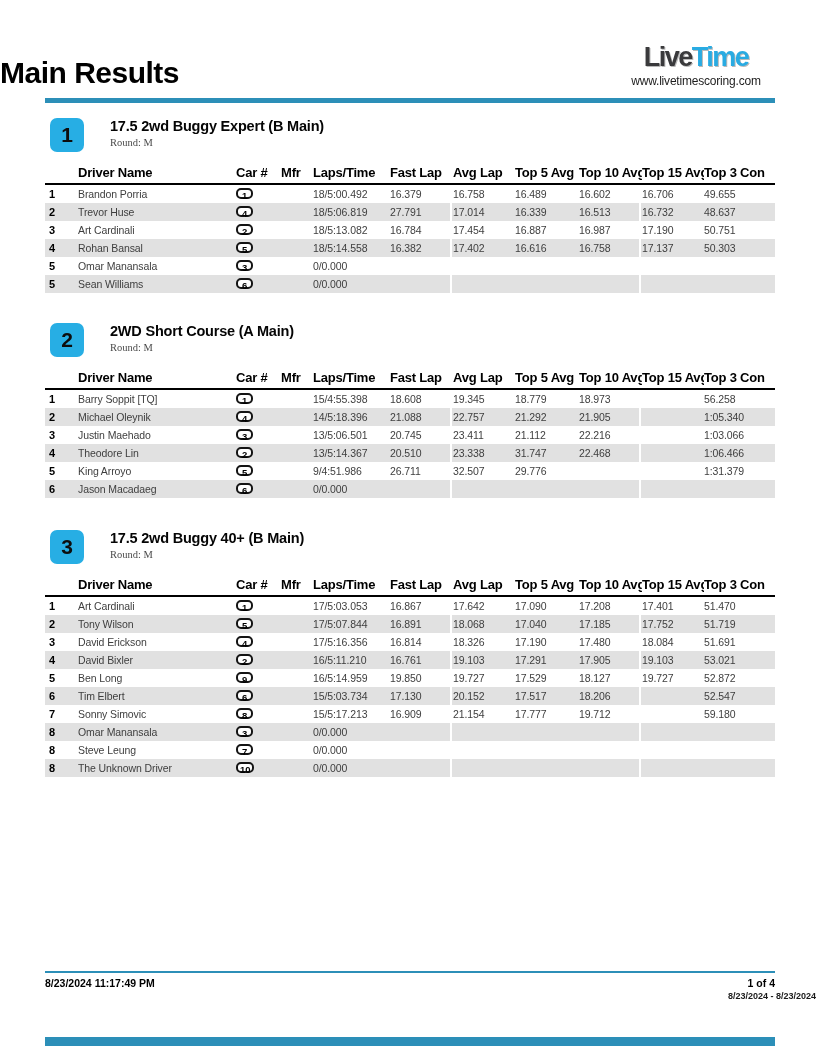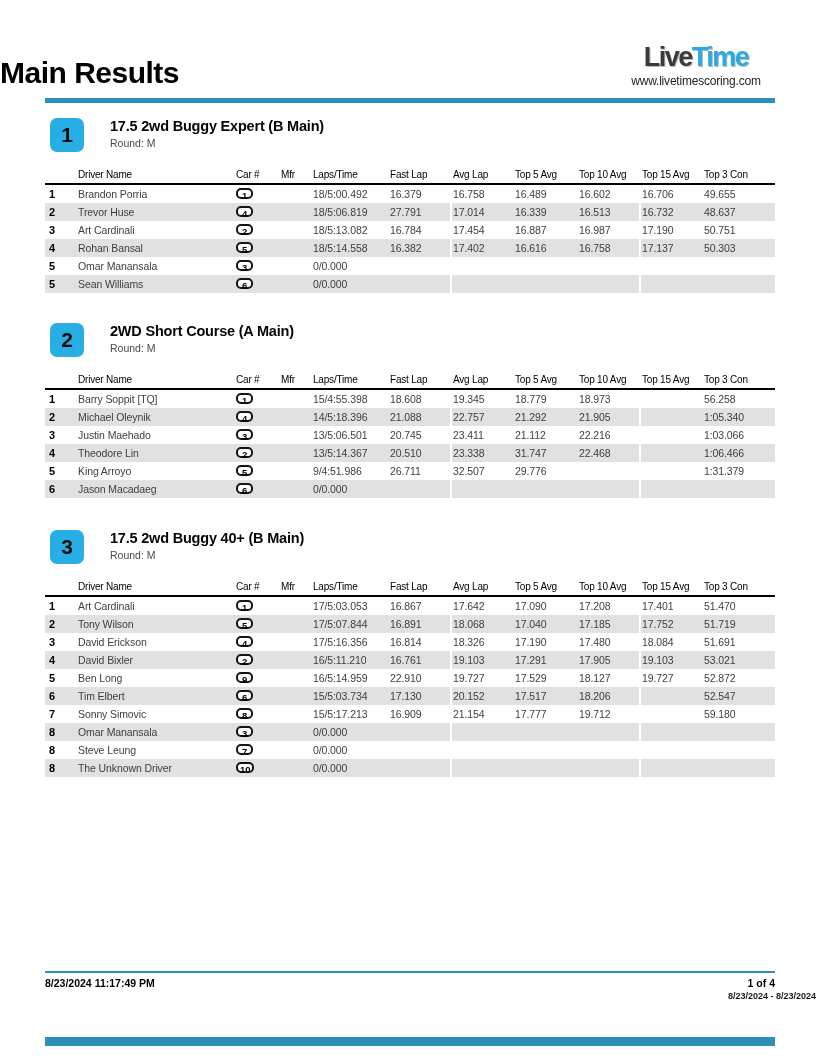--- a/index.html
+++ b/index.html
@@ -27,24 +27,24 @@
   .sections{position:absolute; top:103px; left:45px; width:730px;}
   .result-section{margin-top:30px;}
   .result-section:first-child{margin-top:15px;}
   .result-section:last-child{margin-top:32px;}
   .sec-head{display:flex; gap:12px; height:48px;}
   .badge{width:34px; height:34px; margin-left:5px; background:var(--badge); border-radius:7px;
          display:flex; align-items:center; justify-content:center;
          font-size:21px; font-weight:bold; color:#0d0d0d; flex:0 0 auto;}
   .sec-titles{padding-top:0;margin-left:14px;}
   .sec-title{font-size:14.5px; font-weight:bold; color:#050505; letter-spacing:-0.2px;}
-  .sec-round{font-size:10.5px; color:#4a4a4a; margin-top:3px;}
+  .sec-round{font-size:10.5px; color:#4a4a4a; margin-top:3px;font-family:Liberation Serif, serif;}
 
   .thead{display:grid; grid-template-columns:var(--cols); height:19px; align-items:end;
-         border-bottom:2px solid #000; font-size:10px; font-weight:normal; color:#000; letter-spacing:-0.2px;}
+         border-bottom:2px solid #000; font-size:13px; font-weight:bold; color:#000; letter-spacing:-0.2px;}
   .thead .c{padding-bottom:3px; white-space:nowrap;}
   .trow{display:grid; grid-template-columns:var(--cols); height:18px; align-items:center;
         font-size:10.5px; color:#3e3e3e; letter-spacing:-0.1px;}
   .trow:nth-child(even){
     background:linear-gradient(90deg,
       var(--band) 0px, var(--band) 405px,
       #ffffff 405px, #ffffff 407px,
       var(--band) 407px, var(--band) 594px,
       #ffffff 594px, #ffffff 596px,
       var(--band) 596px, var(--band) 100%);
@@ -378,21 +378,21 @@
     <div class="c">19.103</div>
     <div class="c">53.021</div>
   </div>
 
   <div class="trow">
     <div class="c pos">5</div>
     <div class="c drv">Ben Long</div>
     <div class="c car"><span class="chip">9</span></div>
     <div class="c"></div>
     <div class="c">16/5:14.959</div>
-    <div class="c">22.910</div>
+    <div class="c">19.850</div>
     <div class="c">19.727</div>
     <div class="c">17.529</div>
     <div class="c">18.127</div>
     <div class="c">19.727</div>
     <div class="c">52.872</div>
   </div>
 
   <div class="trow">
     <div class="c pos">6</div>
     <div class="c drv">Tim Elbert</div>

